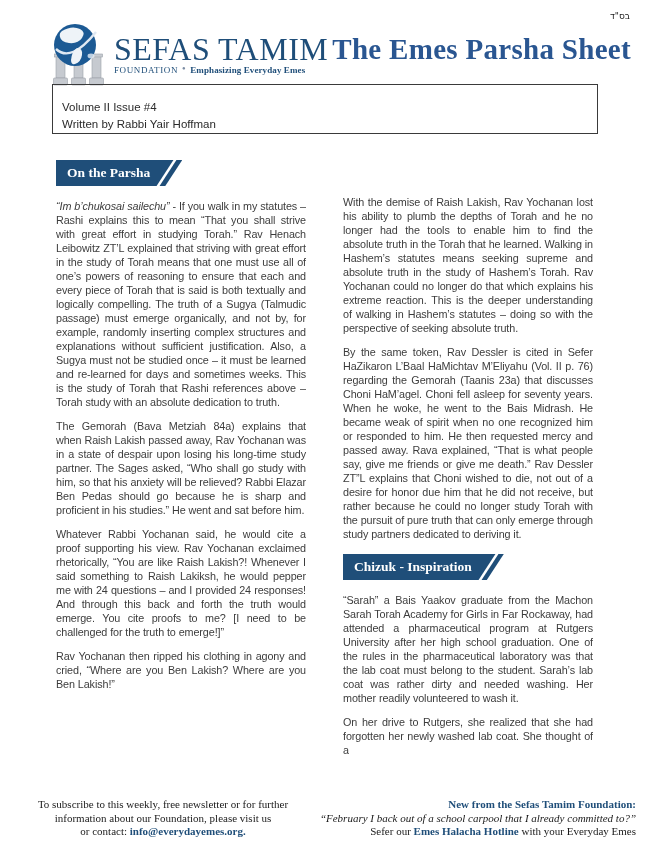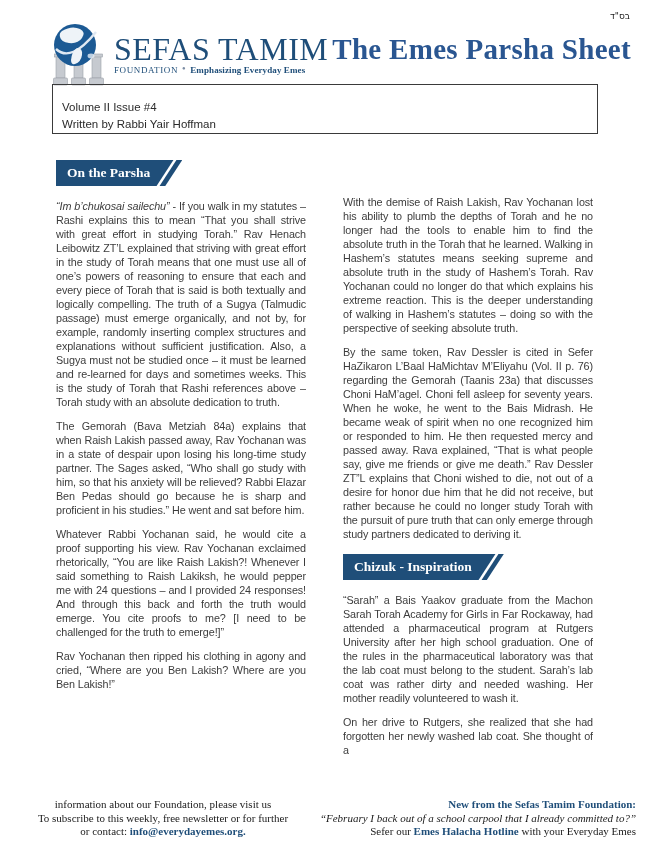--- a/index.html
+++ b/index.html
@@ -120,22 +120,22 @@
       <div class="banner banner-chizuk">
         <span>Chizuk - Inspiration</span>
       </div>
       <p>“Sarah” a Bais Yaakov graduate from the Machon Sarah Torah Academy for Girls in Far Rockaway, had attended a pharmaceutical program at Rutgers University after her high school graduation.  One of the rules in the pharmaceutical laboratory was that the lab coat must belong to the student.  Sarah’s lab coat was rather dirty and needed washing.  Her mother readily volunteered to wash it.</p>
       <p>On her drive to Rutgers, she realized that she had forgotten her newly washed lab coat. She thought of a</p>
     </section>
   </main>
 
   <footer class="footer">
     <div class="f-left">
+      <div>To subscribe to this weekly, free newsletter or for further</div>
       <div>information about our Foundation, please visit us</div>
-      <div>To subscribe to this weekly, free newsletter or for further</div>
       <div><span>or contact: </span><a href="#" class="blue">info@everydayemes.org.</a></div>
     </div>
     <div class="f-right">
       <div class="blue">New from the Sefas Tamim Foundation:</div>
       <div class="it">“February I back out of a school carpool that I already committed to?”</div>
       <div><span>Sefer our </span><span class="blue">Emes Halacha Hotline</span><span> with your Everyday Emes</span></div>
     </div>
   </footer>
 
 </div>

